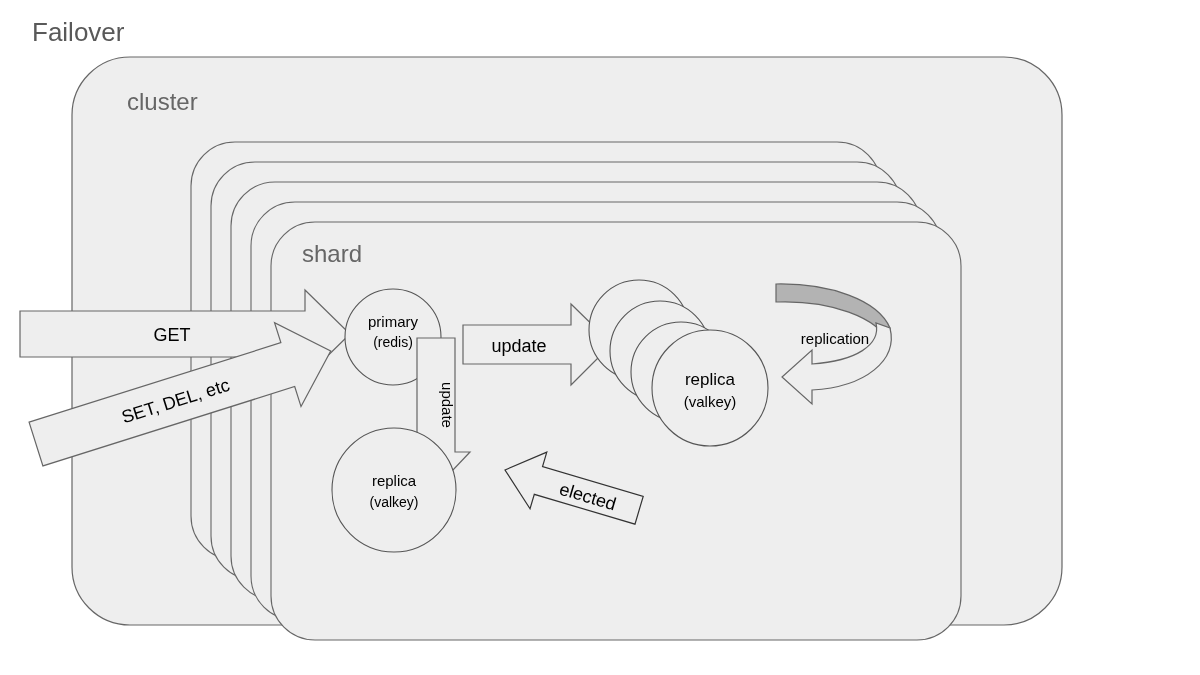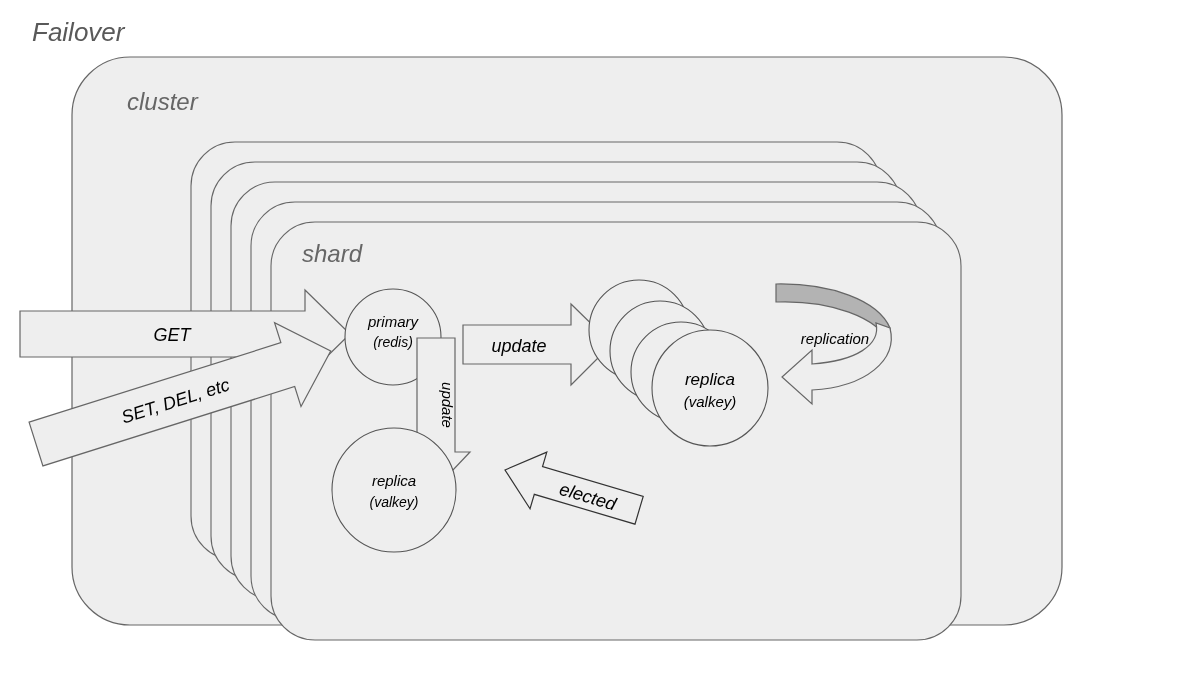--- a/index.html
+++ b/index.html
@@ -10,21 +10,20 @@
   body {
     width: 1200px;
     height: 675px;
     font-family: "Liberation Sans", sans-serif;
     overflow: hidden;
   }
   #canvas {
     position: relative;
     width: 1200px;
     height: 591px;
-    font-style: italic;
   }
   svg.diagram {
     position: absolute;
     left: 0;
     top: 0;
     width: 1200px;
     height: 675px;
   }
   .title-text {
     font-family: "Liberation Sans", sans-serif;

